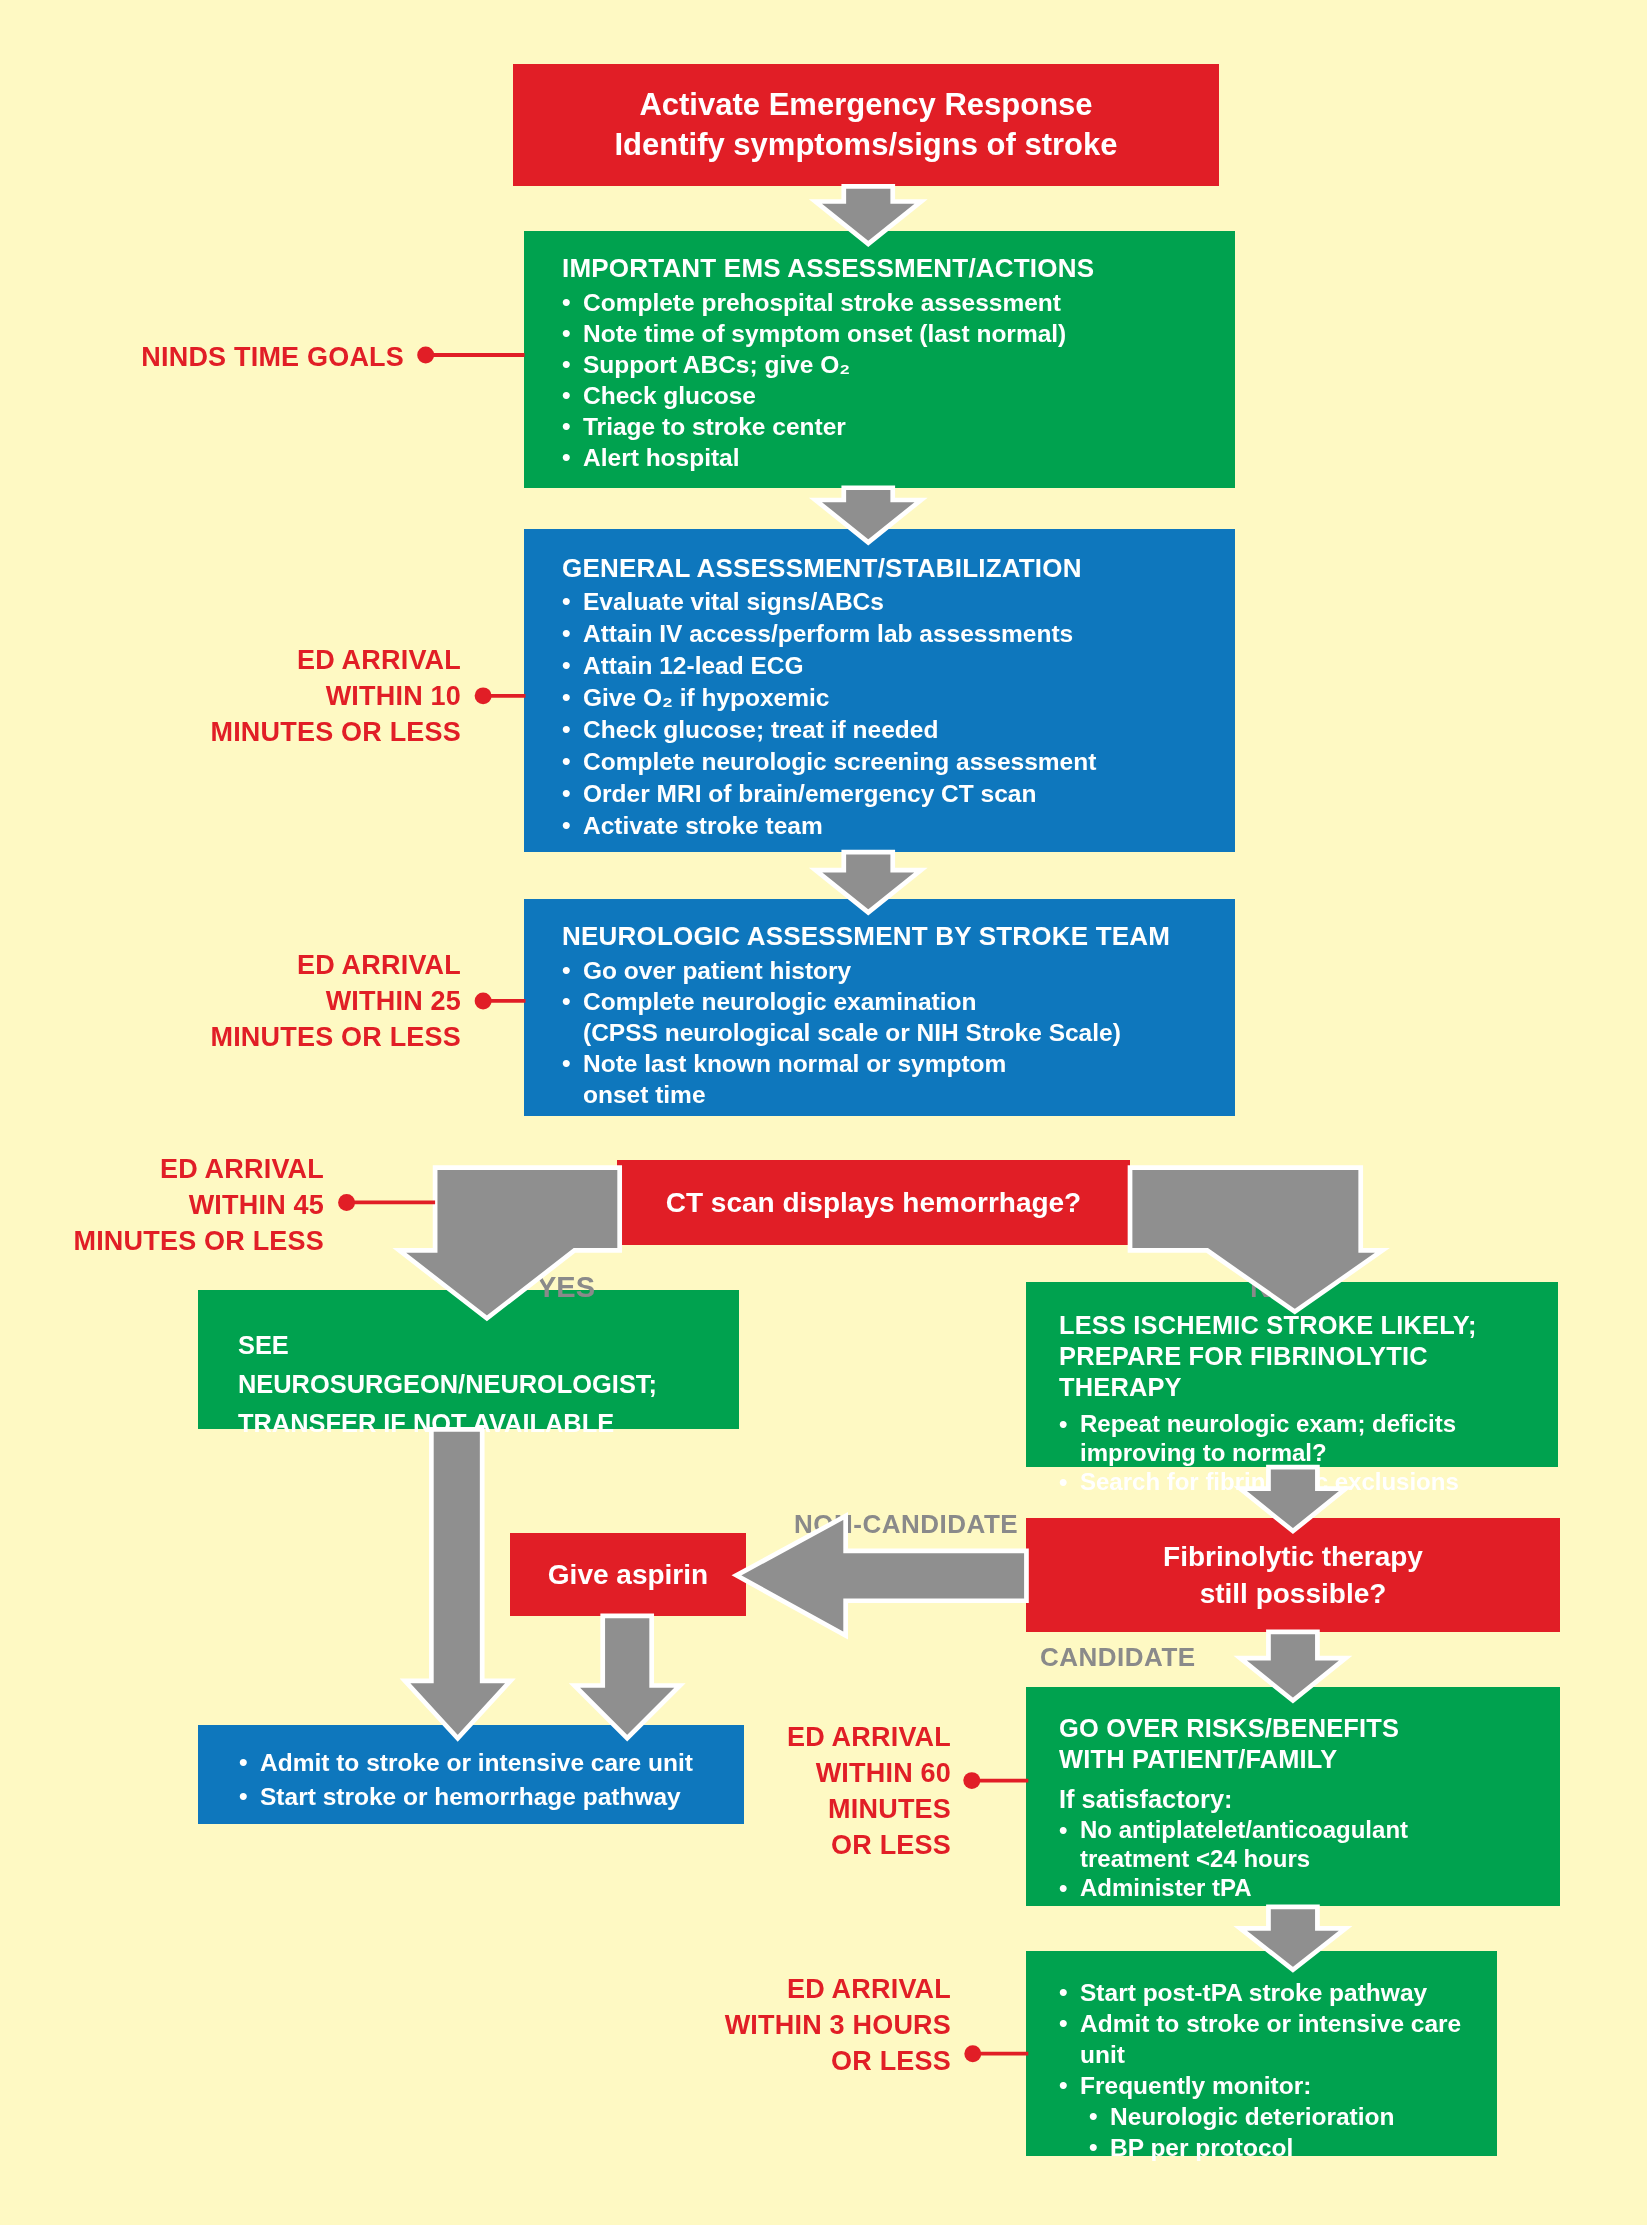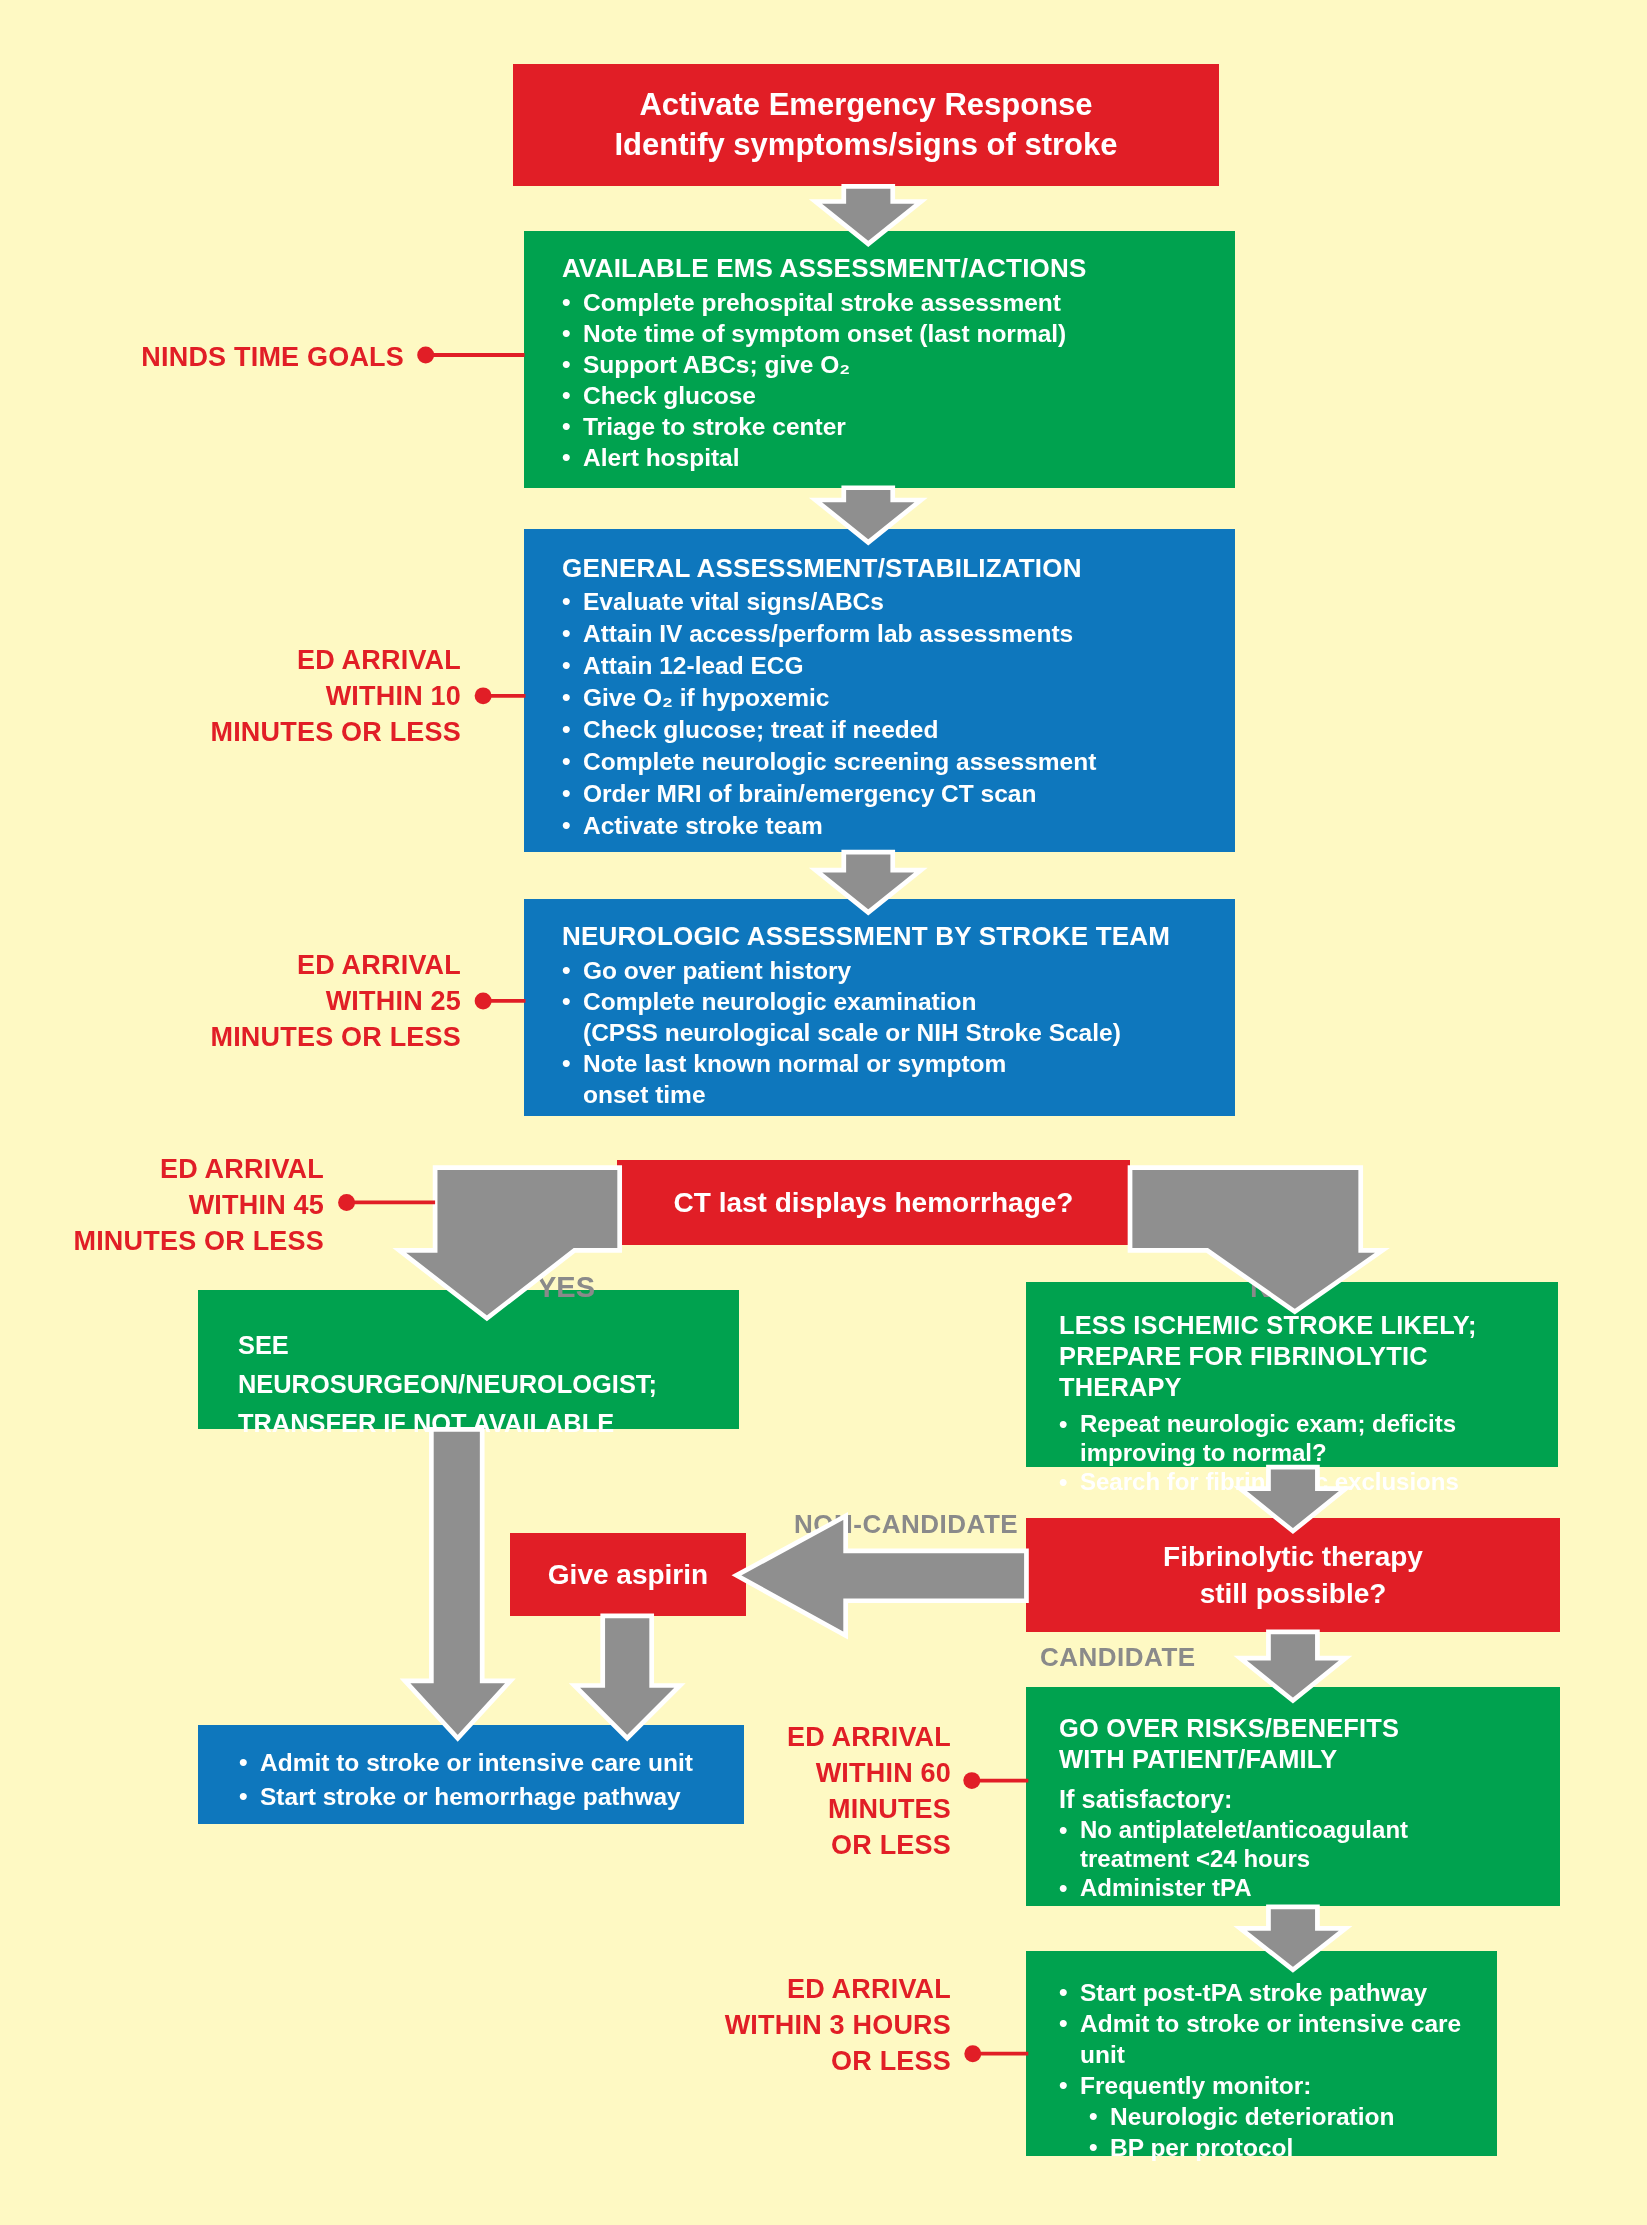--- a/index.html
+++ b/index.html
@@ -56,21 +56,21 @@
 <div id="canvas">
 
   <div class="box red center t-start" style="left:513px;top:64px;width:706px;height:122px;">
     <div>
         <div class="tline">Activate Emergency Response</div>
         <div class="tline">Identify symptoms/signs of stroke</div>
       </div>
   </div>
 
   <div class="box green ems-pad" style="left:524px;top:231px;width:711px;height:257px;">
-    <div class="box-title t-h28">AVAILABLE EMS ASSESSMENT/ACTIONS</div>
+    <div class="box-title t-h28">IMPORTANT EMS ASSESSMENT/ACTIONS</div>
     <div class="t-b26">
         <div class="brow">
           <span class="bdot">•</span>
           <span class="btxt">Complete prehospital stroke assessment</span>
         </div>
         <div class="brow">
           <span class="bdot">•</span>
           <span class="btxt">Note time of symptom onset (last normal)</span>
         </div>
         <div class="brow">
@@ -144,21 +144,21 @@
         </div>
         <div class="brow">
           <span class="bdot">•</span>
           <span class="btxt">Note last known normal or symptom
 onset time</span>
         </div>
       </div>
   </div>
 
   <div class="box red center t-ct" style="left:617px;top:1160px;width:513px;height:85px;">
-    <div>CT last displays hemorrhage?</div>
+    <div>CT scan displays hemorrhage?</div>
   </div>
 
   <div class="box green surgeon-pad" style="left:198px;top:1290px;width:541px;height:139px;">
     <div>
         <div class="tline">SEE NEUROSURGEON/NEUROLOGIST;</div>
         <div class="tline">TRANSFER IF NOT AVAILABLE</div>
       </div>
   </div>
 
   <div class="box green acute-pad" style="left:1026px;top:1282px;width:532px;height:185px;">

